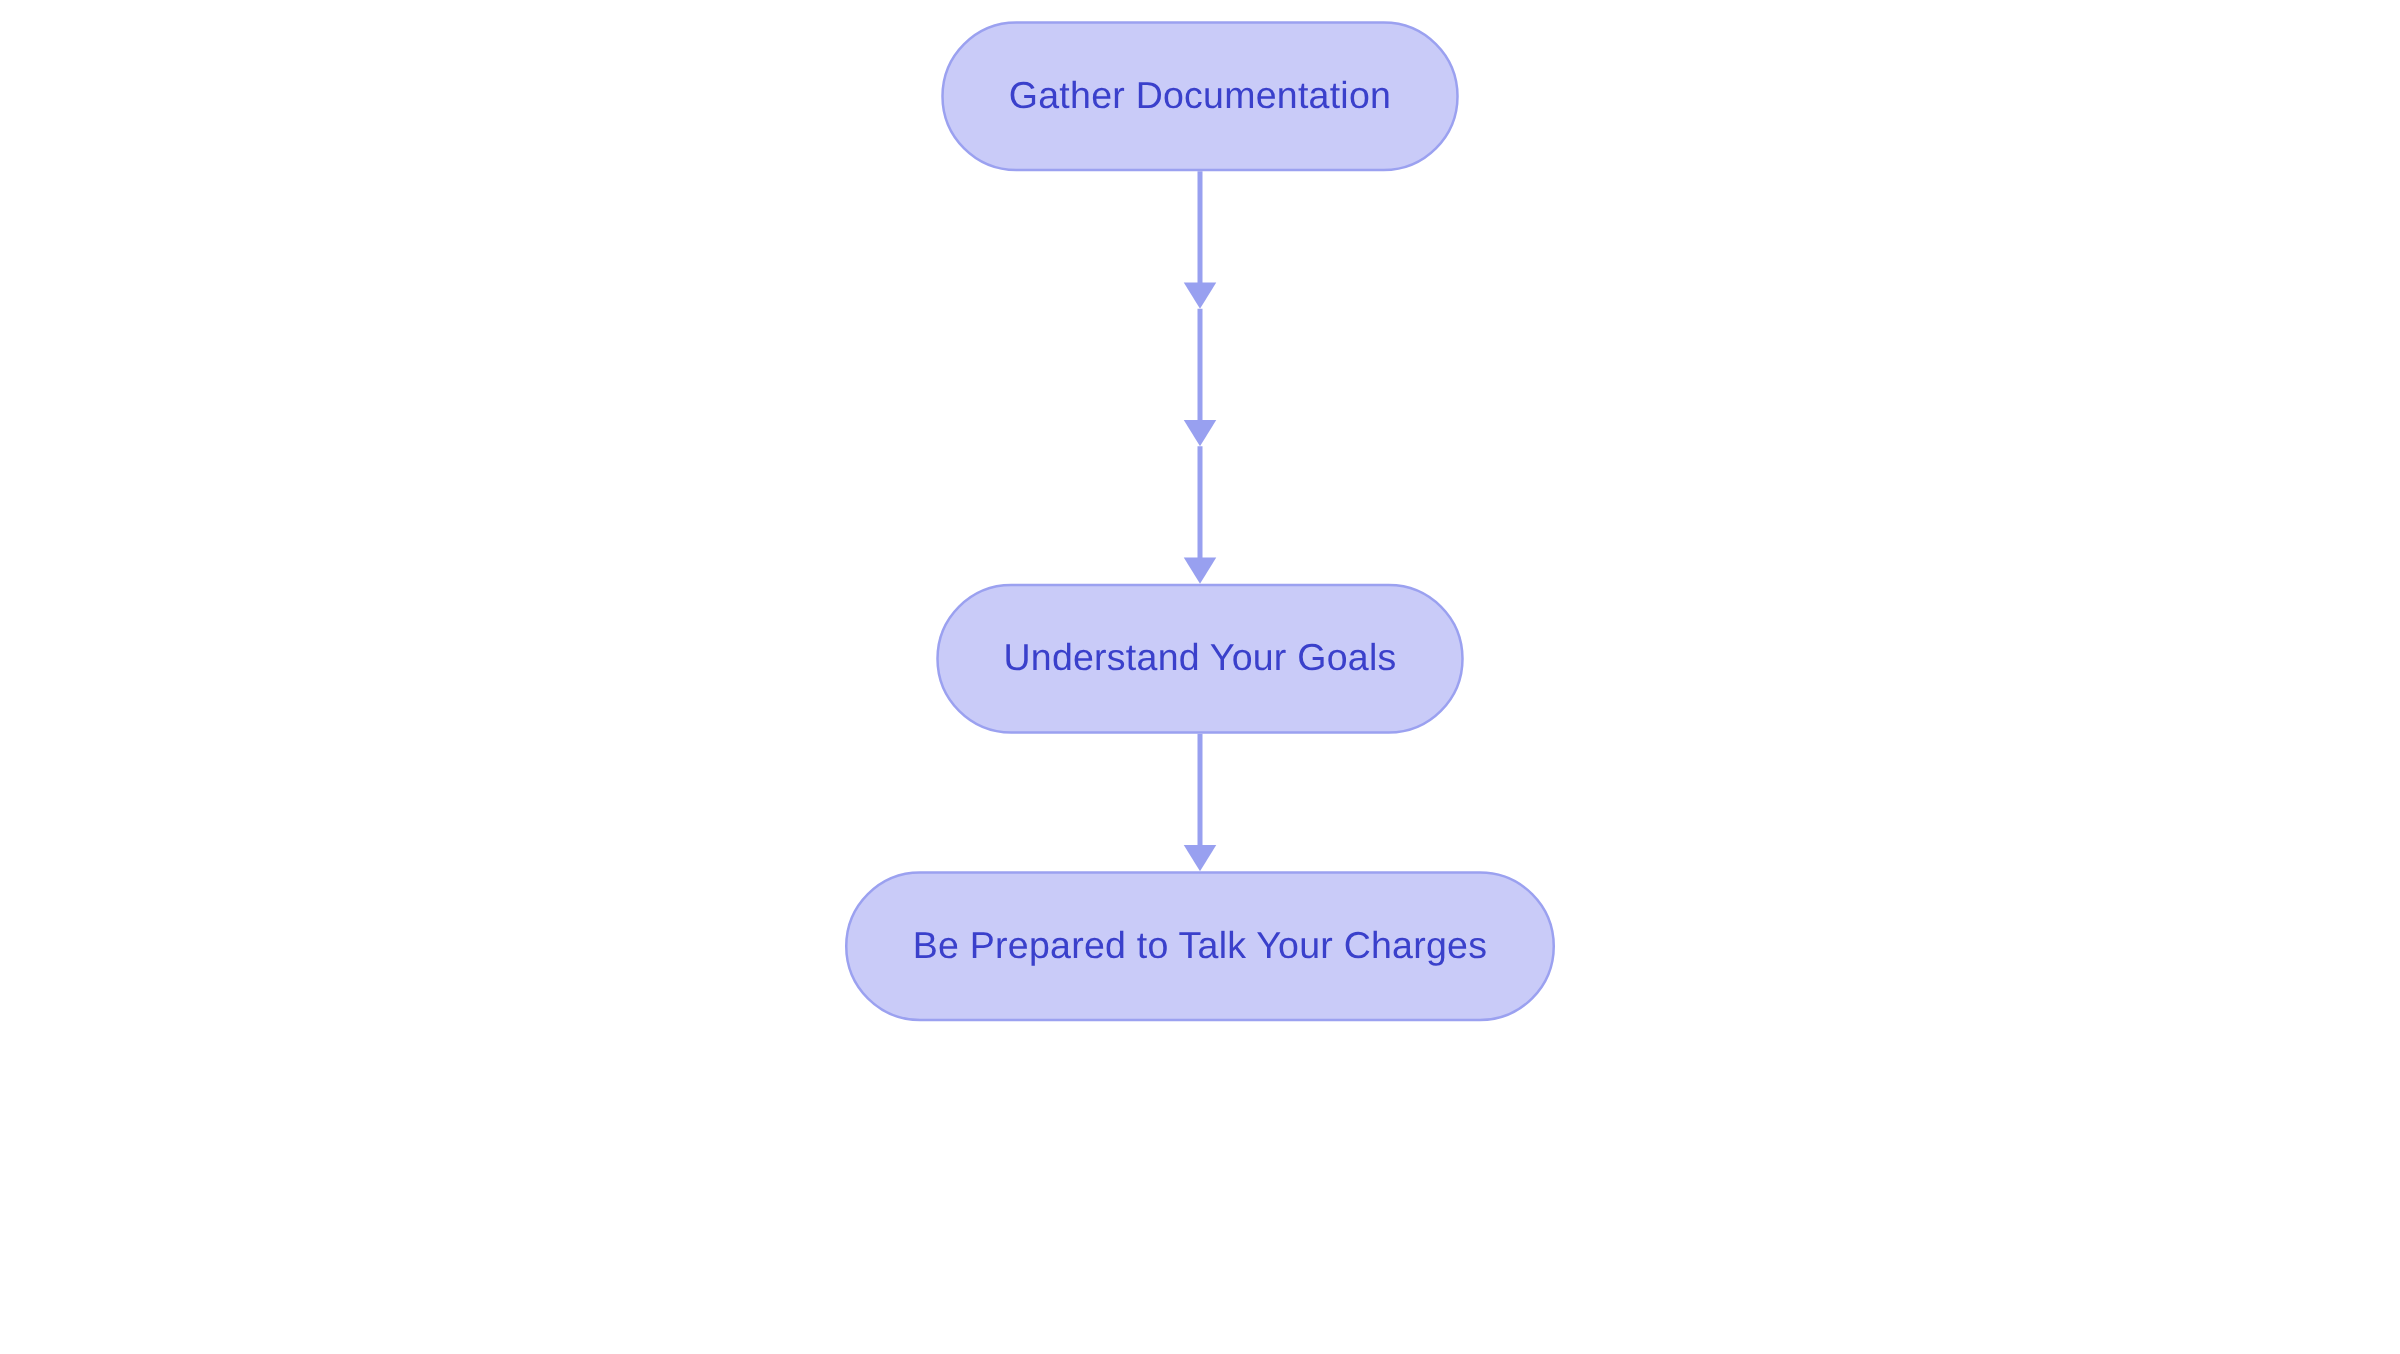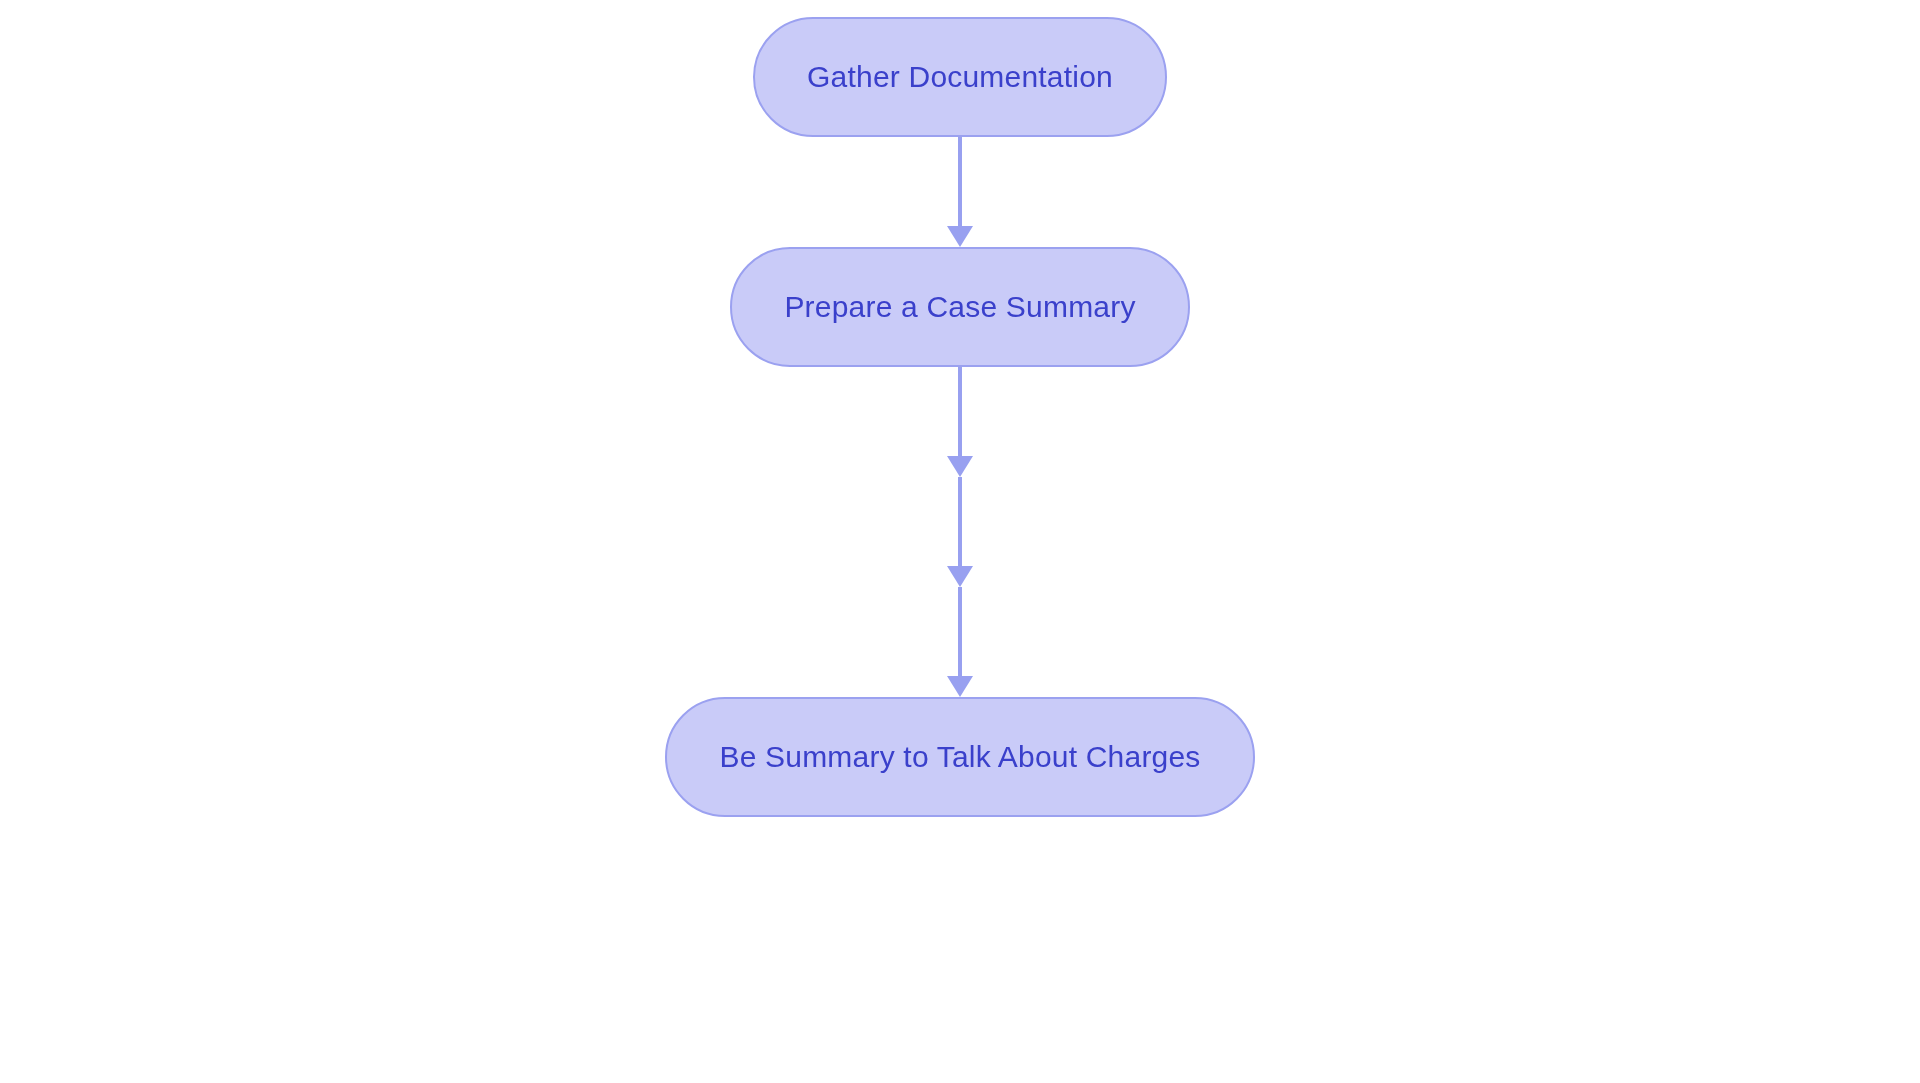--- a/index.html
+++ b/index.html
@@ -70,38 +70,38 @@
 
   <div class="flow-node">
     <span class="node-label">Gather Documentation</span>
   </div>
 
   <div class="connector">
     <div class="connector-line"></div>
     <div class="connector-head"></div>
   </div>
 
-  <div class="flow-node">
-    <span class="node-label">Prepare a Case Summary</span>
-  </div>
-
-  <div class="connector">
-    <div class="connector-line"></div>
-    <div class="connector-head"></div>
-  </div>
-
 
   <div class="connector">
     <div class="connector-line"></div>
     <div class="connector-head"></div>
   </div>
 
 
   <div class="connector">
     <div class="connector-line"></div>
     <div class="connector-head"></div>
   </div>
 
   <div class="flow-node">
-    <span class="node-label">Be Summary to Talk About Charges</span>
+    <span class="node-label">Understand Your Goals</span>
+  </div>
+
+  <div class="connector">
+    <div class="connector-line"></div>
+    <div class="connector-head"></div>
+  </div>
+
+  <div class="flow-node">
+    <span class="node-label">Be Prepared to Talk Your Charges</span>
   </div>
 
 </div>
 
 </body></html>

